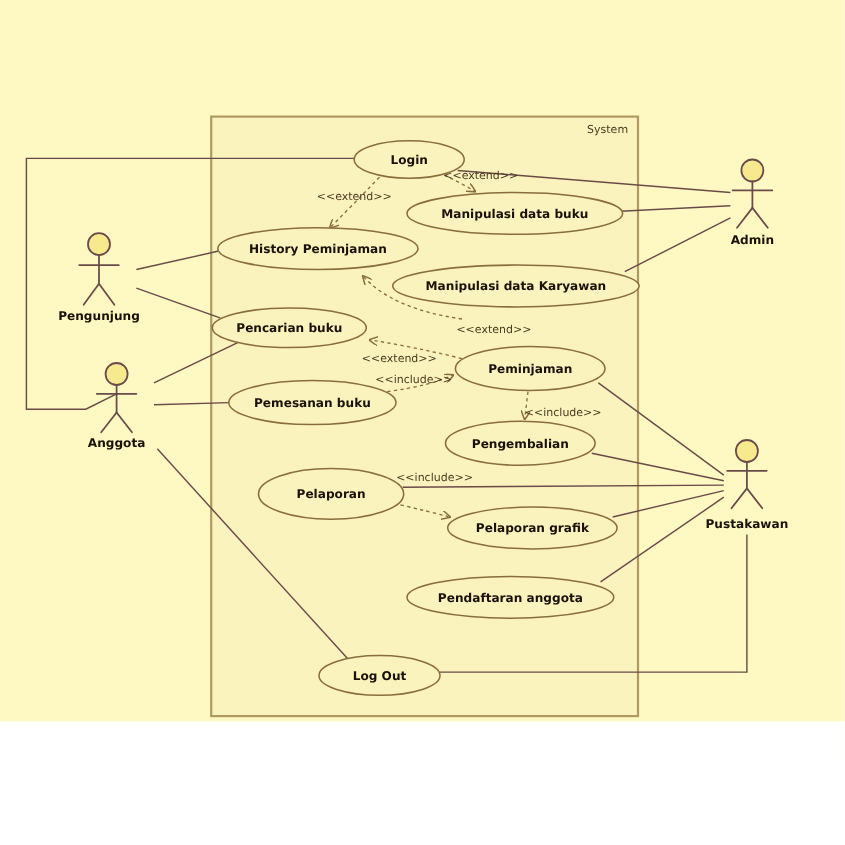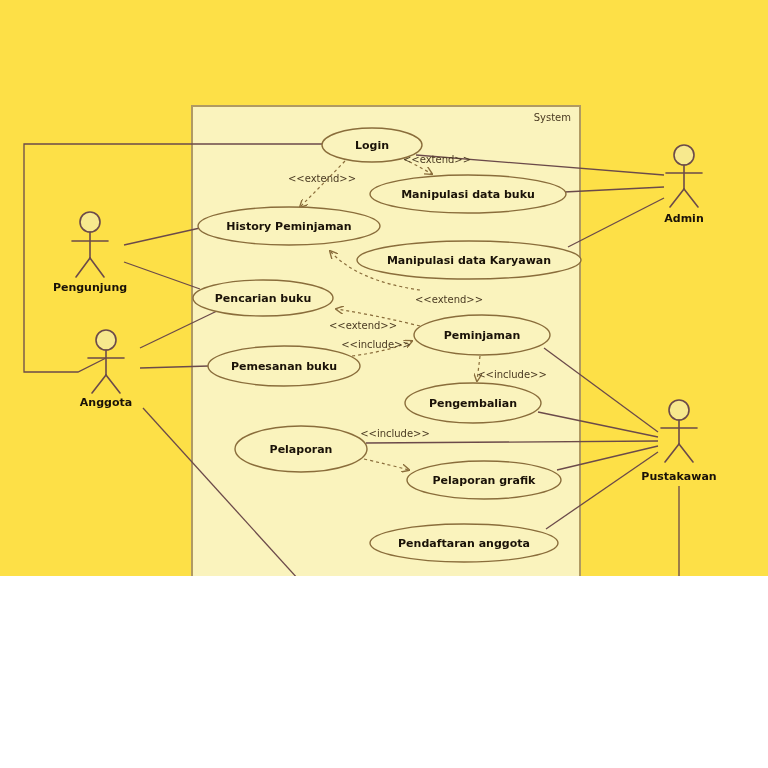--- a/index.html
+++ b/index.html
@@ -3,22 +3,22 @@
 <meta charset="utf-8">
 <style>
   html, body {
     margin: 0;
     padding: 0;
     background: #ffffff;
   }
   #canvas-wrap {
     position: relative;
     width: 768px;
-    height: 576px;
-    background: #fde047;
+    height: 656px;
+    background: #fef9c3;
     font-family: "DejaVu Sans", sans-serif;
     overflow: hidden;
   }
   svg#diagram {
     display: block;
     width: 768px;
     height: 768px;
   }
   .uc-label {
     font-family: "DejaVu Sans", sans-serif;

